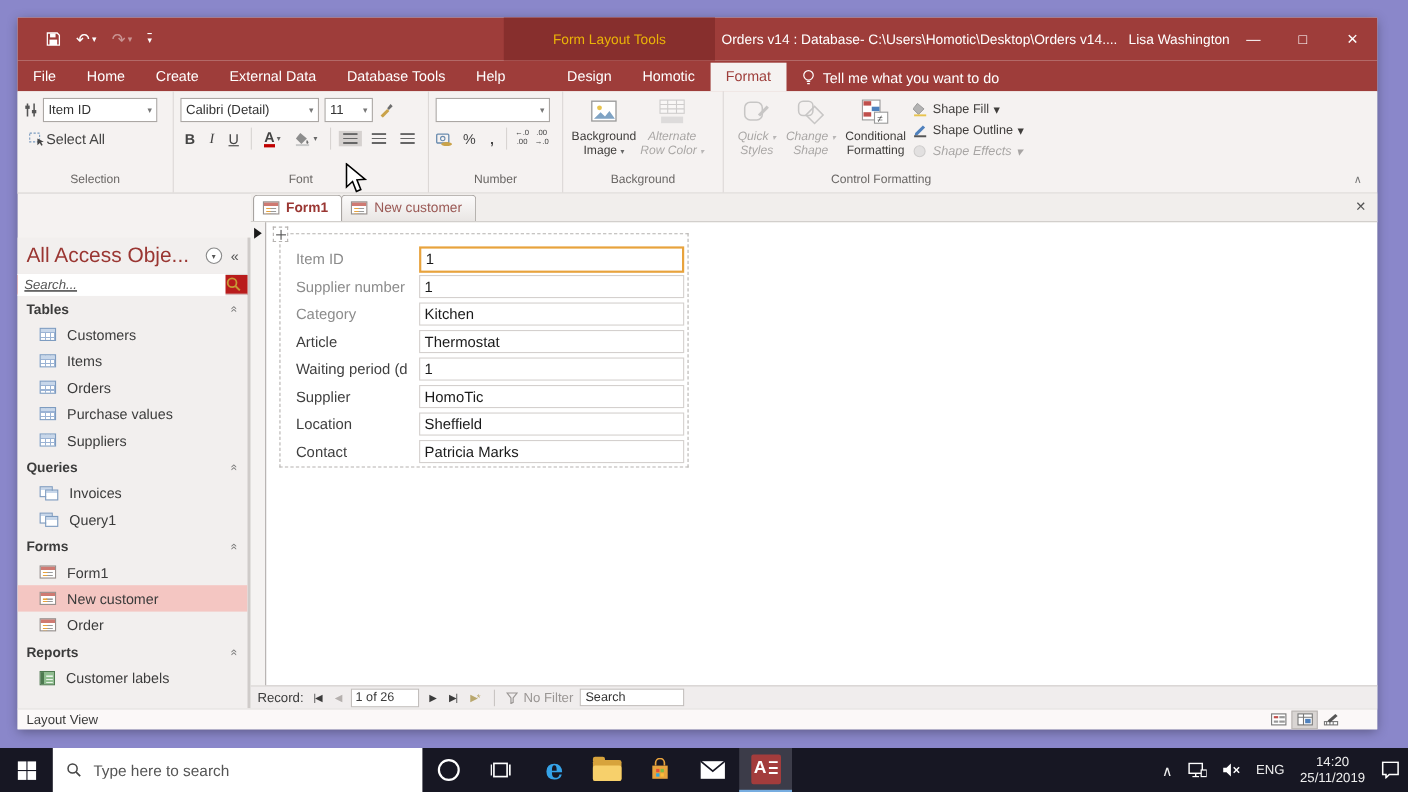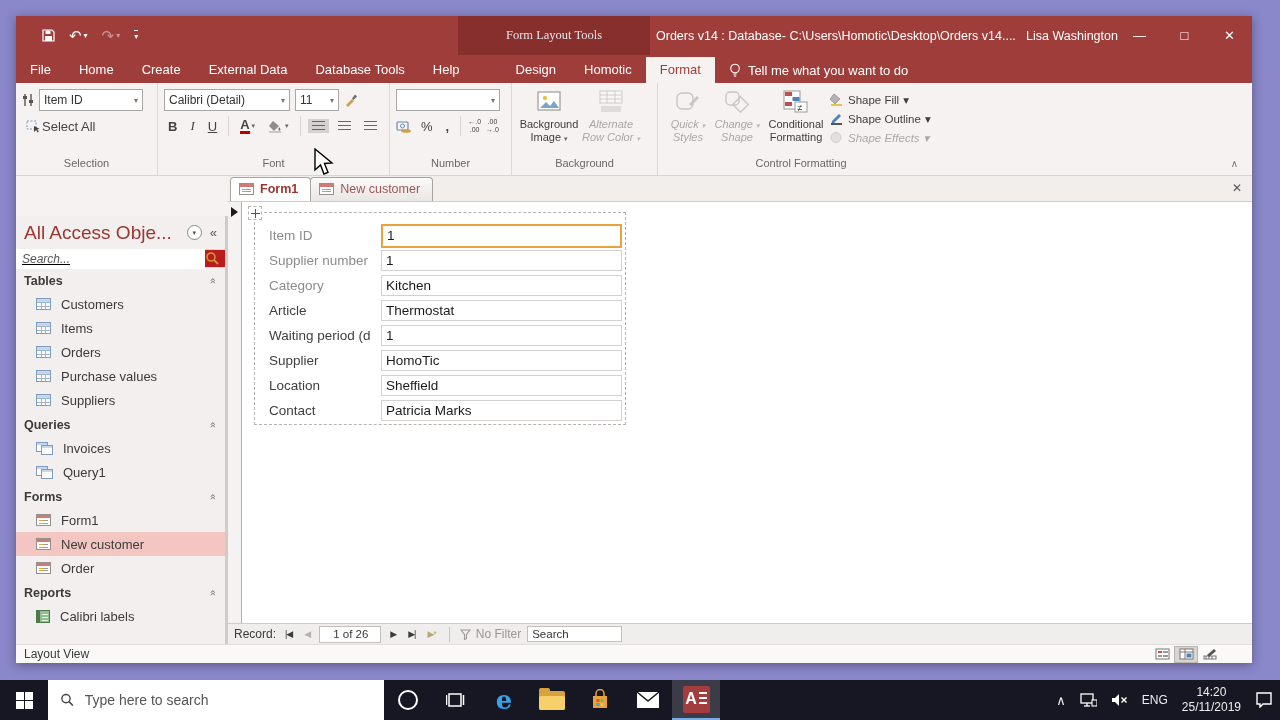--- a/index.html
+++ b/index.html
@@ -9,21 +9,21 @@
   
   .window { position:absolute; left:16px; top:16px; width:1236px; height:647px; background:#f5f2f1; box-shadow:0 2px 10px rgba(0,0,0,.35); display:flex; flex-direction:column; }
 
   
   .titlebar { height:39px; background:#9e3d3a; display:flex; align-items:center; position:relative; color:#fff; flex:none; }
   .qat { display:flex; align-items:center; gap:14px; padding-left:26px; font-size:15px; }
   .qat .btn { cursor:default; display:flex; align-items:center; gap:2px; }
   .qat .dim { opacity:.45; }
   .qat .mini-arrow { font-size:8px; }
   .ctx-band { position:absolute; left:442px; top:0; width:192px; height:39px; background:#872f2d; display:flex; align-items:center; justify-content:center; }
-  .ctx-band span { font-size:12.5px; color:#e5e5e5;font-family:Liberation Serif, serif; }
+  .ctx-band span { font-size:12.5px; color:#eab308; }
   .win-title { position:absolute; left:640px; top:0; height:39px; display:flex; align-items:center; font-size:12.5px; white-space:nowrap; }
   .user-name { position:absolute; left:1010px; top:0; height:39px; display:flex; align-items:center; font-size:12.5px; }
   .win-controls { position:absolute; right:0; top:0; height:39px; display:flex; }
   .win-controls div { width:45px; height:39px; display:flex; align-items:center; justify-content:center; font-size:13px; }
 
   
   .tabrow { height:28px; background:#9e3d3a; display:flex; align-items:flex-end; color:#fff; flex:none; position:relative; }
   .tabrow .tab { padding:5px 14px 6px; font-size:13px; white-space:nowrap; }
   .tabrow .tab.active { background:#f5f2f1; color:#9e3d3a; }
   .tellme { display:flex; align-items:center; gap:7px; padding:0 14px 5px; font-size:13px; }
@@ -103,21 +103,21 @@
   .frow .flabel { width:112px; font-size:13.5px; color:#3f3f3f; flex:none; overflow:hidden; white-space:nowrap; }
   .frow .flabel.muted { color:#8c8c8c; }
   .frow input { width:241px; height:21px; border:1px solid #d4d0ce; font-size:13.5px; color:#1a1a1a; padding:0 4px; outline:none; background:#fff; }
   .frow input.selfocus { border:2px solid #e8a33d; height:24px; }
 
   
   .recnav { height:21px; background:#f0eded; border-top:1px solid #d0cccb; display:flex; align-items:center; font-size:12px; color:#3b3b3b; padding-left:6px; flex:none; gap:6px; }
   .recnav .nbtn { font-size:9px; letter-spacing:-1px; color:#3b3b3b; padding:0 3px; }
   .recnav .nbtn.dim { color:#b5b0ae; }
   .recnav .nbtn.new { color:#b9a76d; }
-  .recnav .posbox { width:62px; height:17px; background:#fff; border:1px solid #c2bebc; font-size:11.5px; display:flex; align-items:center; padding-left:13px; }
+  .recnav .posbox { width:62px; height:17px; background:#fff; border:1px solid #c2bebc; font-size:11.5px; display:flex; align-items:center; padding-left:3px; }
   .recnav .vsep { width:1px; height:15px; background:#c9c5c3; margin:0 4px; }
   .recnav .nofilter { color:#9a9694; display:flex; gap:5px; align-items:center; font-size:12px; }
   .recnav .searchbox { width:95px; height:16px; background:#fff; border:1px solid #c2bebc; font-size:11.5px; color:#333; padding:0 4px; outline:none; }
 
   
   .statusbar { height:19px; background:#fbf8f8; border-top:1px solid #e2dedc; display:flex; align-items:center; font-size:12px; color:#3b3b3b; padding:0 8px; flex:none; }
   .statusbar .views { margin-left:auto; display:flex; margin-right:22px; }
   .statusbar .vbtn { width:24px; height:17px; display:flex; align-items:center; justify-content:center; }
   .statusbar .vbtn.on { background:#d9d5d3; border:1px solid #b9b5b3; }
 
@@ -472,21 +472,21 @@
             <span class="ico-form"></span>
             <span>Order</span>
           </div>
 
         <div class="sb-sec">
             <span>Reports</span>
             <span class="up2">»</span>
           </div>
         <div class="sb-item">
             <span class="ico-report"></span>
-            <span>Calibri labels</span>
+            <span>Customer labels</span>
           </div>
       </div>
     </div>
 
     <div class="docarea">
       <div class="doc-tabbar">
         <div class="doc-tab active">
             <span class="ico-form"></span>
             <span>Form1</span>
           </div>

